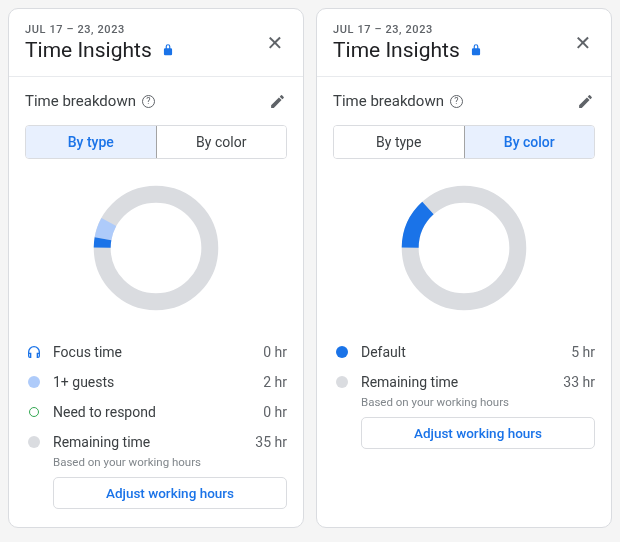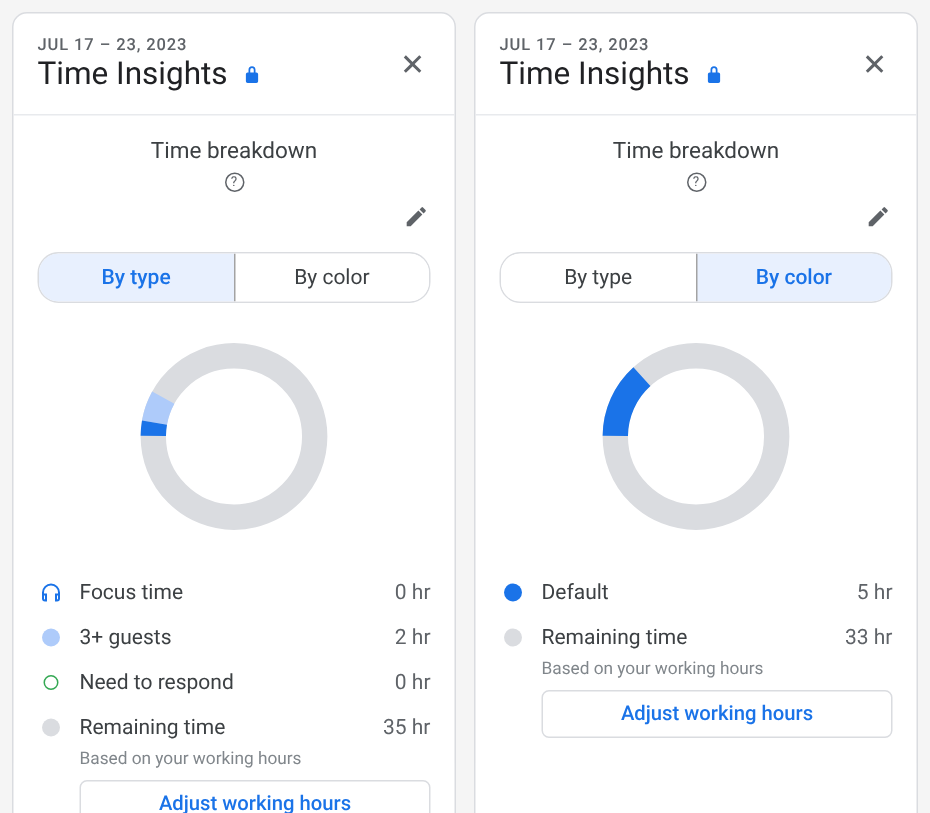--- a/index.html
+++ b/index.html
@@ -54,21 +54,20 @@
   }
   .divider {
     height: 1px;
     background: #e8eaed;
     margin: 14px -16px 14px;
   }
   .section-row {
     display: flex;
     align-items: center;
     gap: 6px;
-    flex-direction: column;
   }
   .section-title {
     font-size: 15px;
     color: #3c4043;
     font-weight: 400;
   }
   .help {
     color: #5f6368;
     border: 1px solid #5f6368;
     border-radius: 50%;
@@ -79,21 +78,21 @@
   .edit {
     margin-left: auto;
     color: #5f6368;
     cursor: pointer;
     width: 20px; height: 20px;
     display: inline-flex; align-items: center; justify-content: center;
   }
   .toggle-group {
     display: flex;
     border: 1px solid #dadce0;
-    border-radius: 14px;
+    border-radius: 4px;
     overflow: hidden;
     margin-top: 14px;
     margin-bottom: 8px;
   }
   .toggle-btn {
     flex: 1;
     padding: 8px 0;
     background: #fff;
     border: none;
     font-size: 14px;
@@ -209,21 +208,21 @@
     </span>
     <span class="legend-label">Focus time</span>
     <span class="legend-val">0 hr</span>
   </div>
 
 
   <div class="legend-row">
     <span class="legend-icon">
       <span class="dot" style="background:#aecbfa"></span>
     </span>
-    <span class="legend-label">3+ guests</span>
+    <span class="legend-label">1+ guests</span>
     <span class="legend-val">2 hr</span>
   </div>
 
   <div class="legend-row">
     <span class="legend-icon">
       <span class="dot-outline" style="border-color:#34a853"></span>
     </span>
     <span class="legend-label">Need to respond</span>
     <span class="legend-val">0 hr</span>
   </div>

